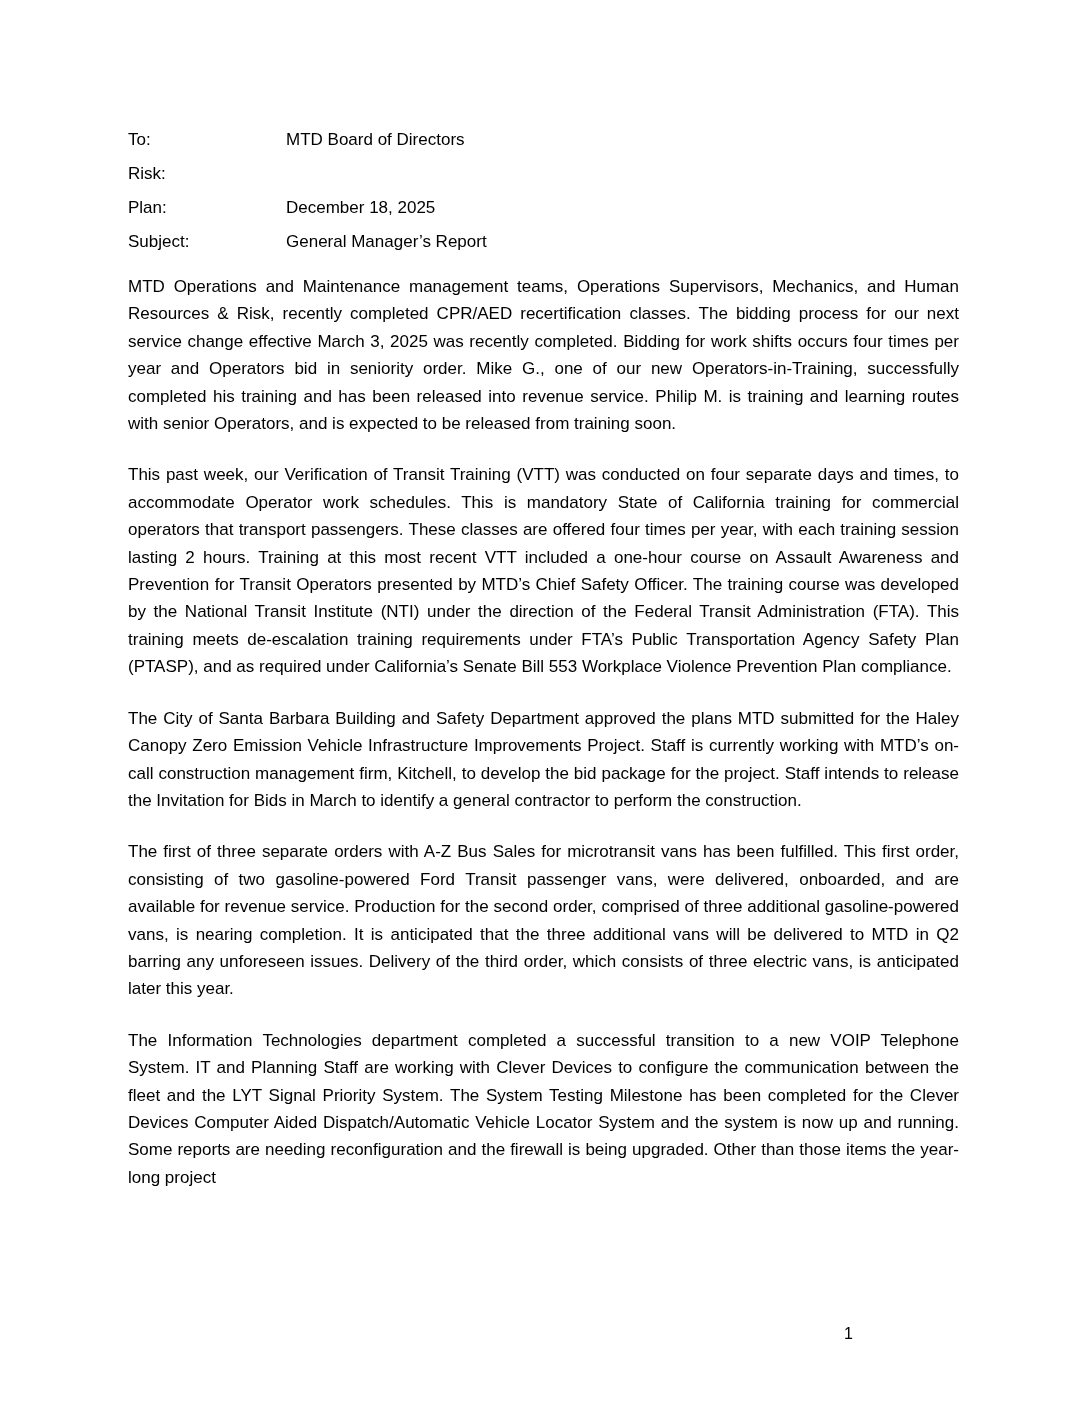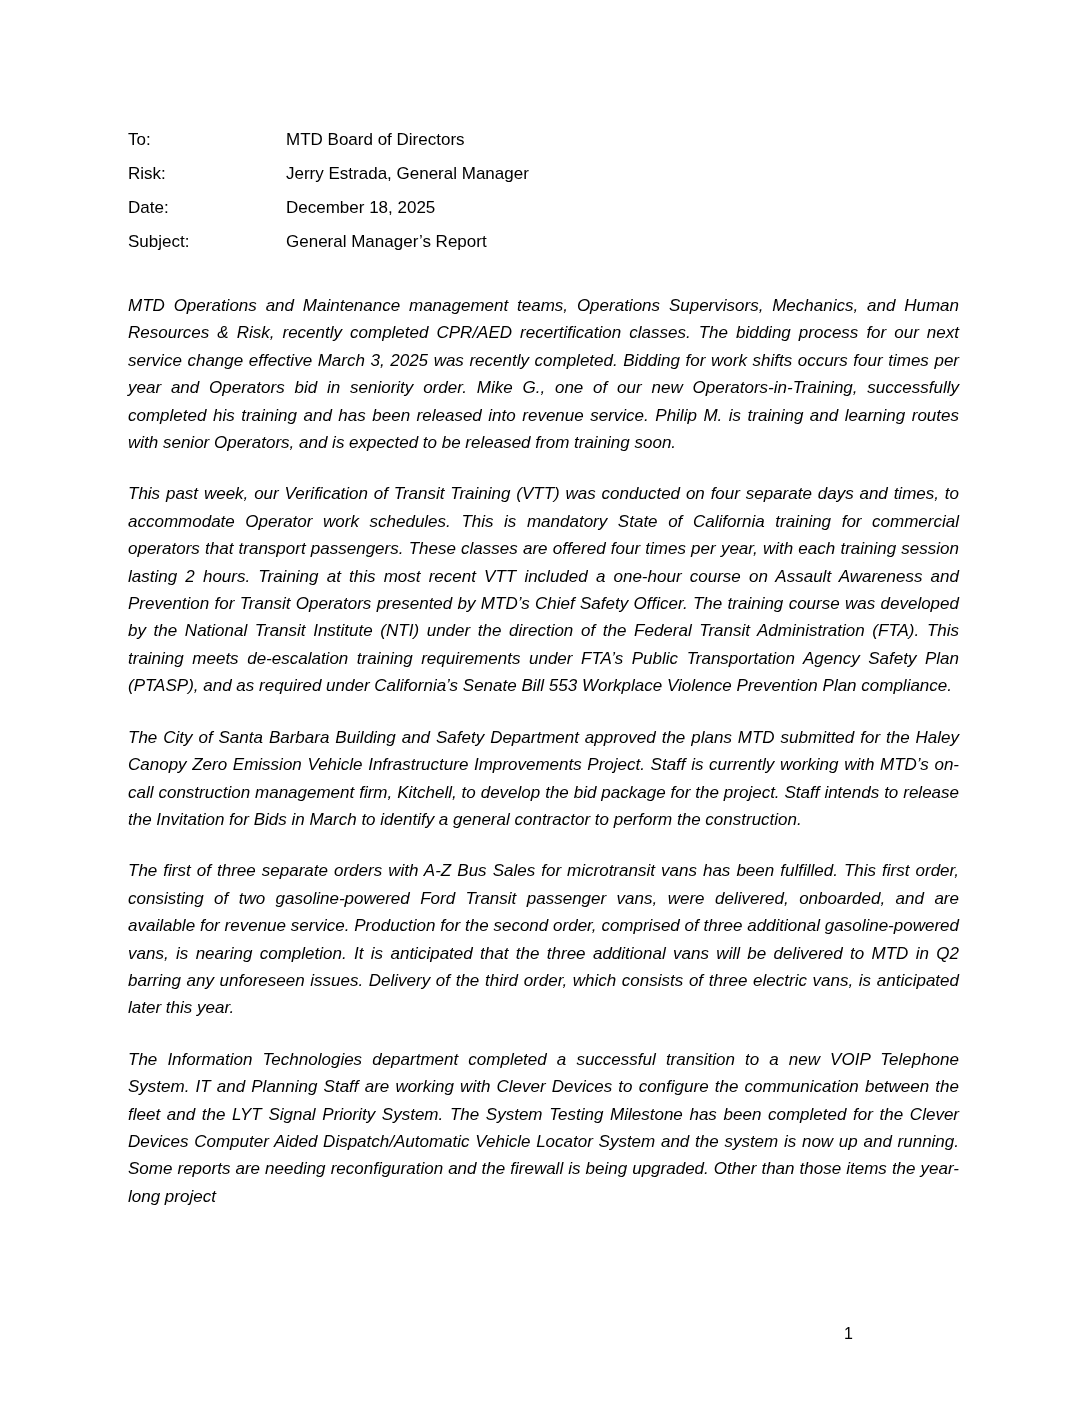--- a/index.html
+++ b/index.html
@@ -32,22 +32,21 @@
   }
   .memo-field .label {
     width: 127px;
     flex: 0 0 127px;
   }
   .memo-field .value {
     flex: 1 1 auto;
     margin-left: 31px;
   }
   .memo-body {
-    margin-top: 40px;
-    font-style: italic;
+    margin-top: 21px;
   }
   .para {
     font-size: 17px;
     line-height: 27.4px;
     text-align: justify;
     margin: 0 0 24px 0;
   }
   .page-number {
     position: absolute;
     top: 1324px;
@@ -62,24 +61,23 @@
 <div class="page">
   <div class="content">
 
     <div class="memo-header">
       <div class="memo-field">
         <span class="label">To:</span>
         <span class="value">MTD Board of Directors</span>
       </div>
       <div class="memo-field">
         <span class="label">Risk:</span>
-        <span class="value">Jerry Estrada, General Manager</span>
       </div>
       <div class="memo-field">
-        <span class="label">Date:</span>
+        <span class="label">Plan:</span>
         <span class="value">December 18, 2025</span>
       </div>
       <div class="memo-field">
         <span class="label">Subject:</span>
         <span class="value">General Manager’s Report</span>
       </div>
     </div>
 
     <div class="memo-body">
       <p class="para">MTD Operations and Maintenance management teams, Operations Supervisors, Mechanics, and Human Resources &amp; Risk, recently completed CPR/AED recertification classes.  The bidding process for our next service change effective March 3, 2025 was recently completed.  Bidding for work shifts occurs four times per year and Operators bid in seniority order.  Mike G., one of our new Operators-in-Training, successfully completed his training and has been released into revenue service.  Philip M. is training and learning routes with senior Operators, and is expected to be released from training soon.</p>

